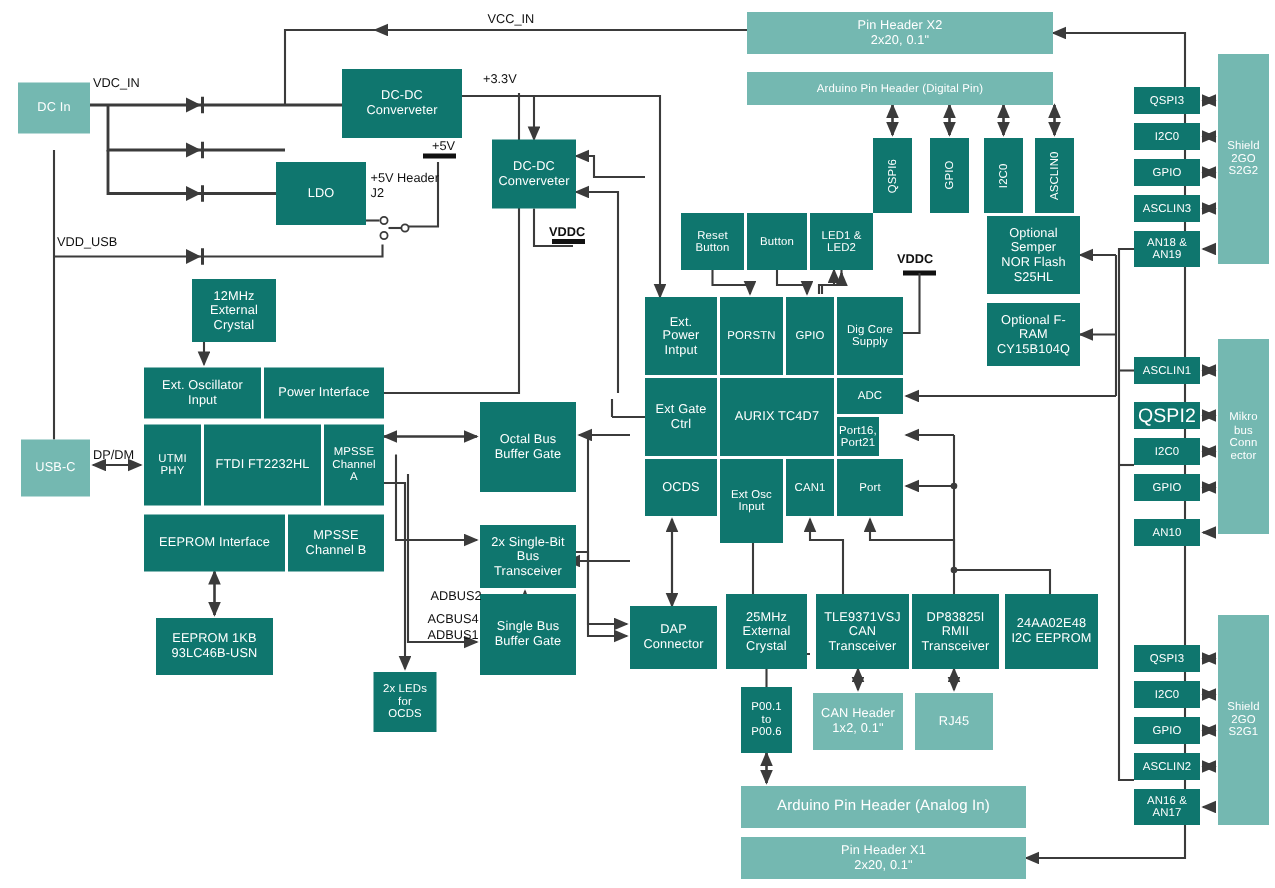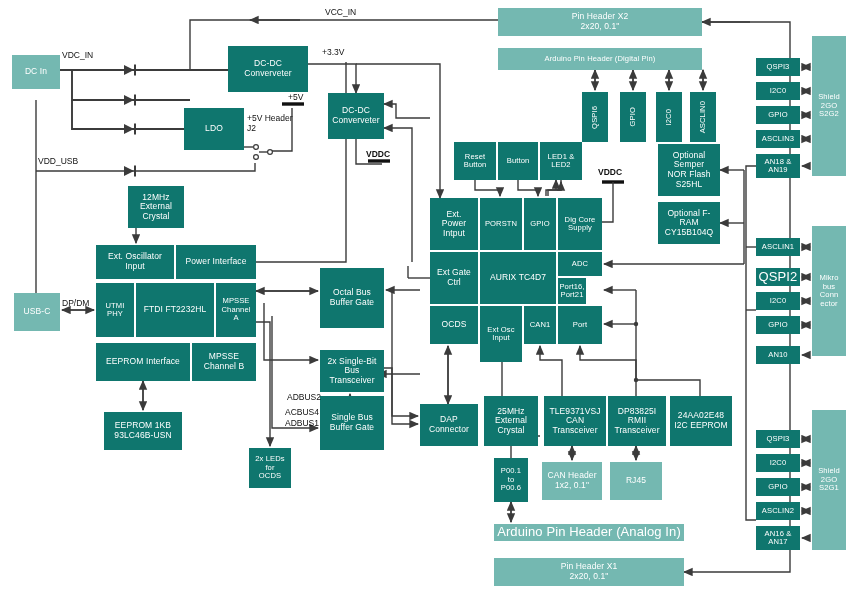--- a/index.html
+++ b/index.html
@@ -277,21 +277,21 @@
       <div class="blk dark" style="left: 658px; top: 144px; width: 62px; height: 52px;">Optional
 Semper
 NOR Flash
 S25HL</div>
       <div class="blk dark" style="left: 658px; top: 202px; width: 62px; height: 42px;">Optional F-
 RAM
 CY15B104Q</div>
       <div class="blk light" style="left: 498px; top: 8px; width: 204px; height: 28px;">Pin Header X2
 2x20, 0.1"</div>
       <div class="blk light" style="left: 498px; top: 48px; width: 204px; height: 22px; font-size: 7.6px;">Arduino Pin Header (Digital Pin)</div>
-      <div class="blk light" style="left: 494px; top: 524px; width: 190px; height: 17px; font-size: 13px;">Arduino Pin Header (Analog In)</div>
+      <div class="blk light" style="left: 494px; top: 524px; width: 190px; height: 28px; font-size: 10px;">Arduino Pin Header (Analog In)</div>
       <div class="blk light" style="left: 494px; top: 558px; width: 190px; height: 28px;">Pin Header X1
 2x20, 0.1"</div>
       <div class="blk dark" style="left: 582px; top: 92px; width: 26px; height: 50px; font-size: 7.6px;"><span class="vert">QSPI6</span></div>
       <div class="blk dark" style="left: 620px; top: 92px; width: 26px; height: 50px; font-size: 7.6px;"><span class="vert">GPIO</span></div>
       <div class="blk dark" style="left: 656px; top: 92px; width: 26px; height: 50px; font-size: 7.6px;"><span class="vert">I2C0</span></div>
       <div class="blk dark" style="left: 690px; top: 92px; width: 26px; height: 50px; font-size: 7.6px;"><span class="vert">ASCLIN0</span></div>
       <div class="blk light" style="left: 812px; top: 36px; width: 34px; height: 140px; font-size: 7.6px;">Shield
 2GO
 S2G2</div>
       <div class="blk dark" style="left: 756px; top: 58px; width: 44px; height: 18px; font-size: 7.6px;">QSPI3</div>

